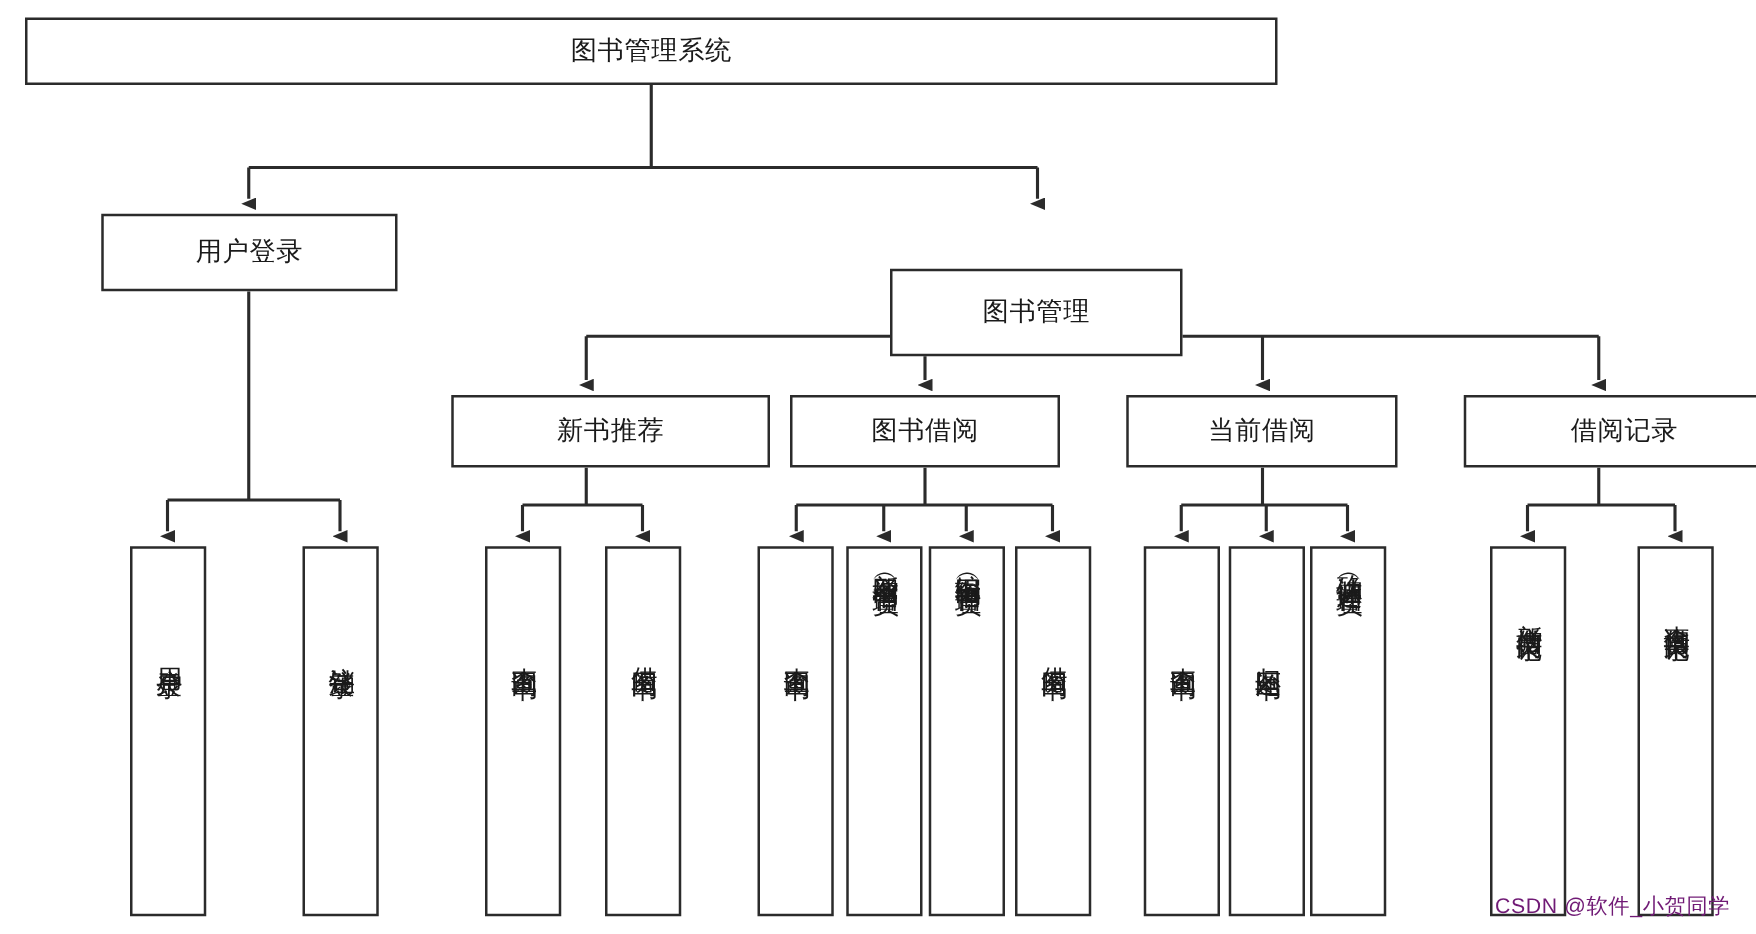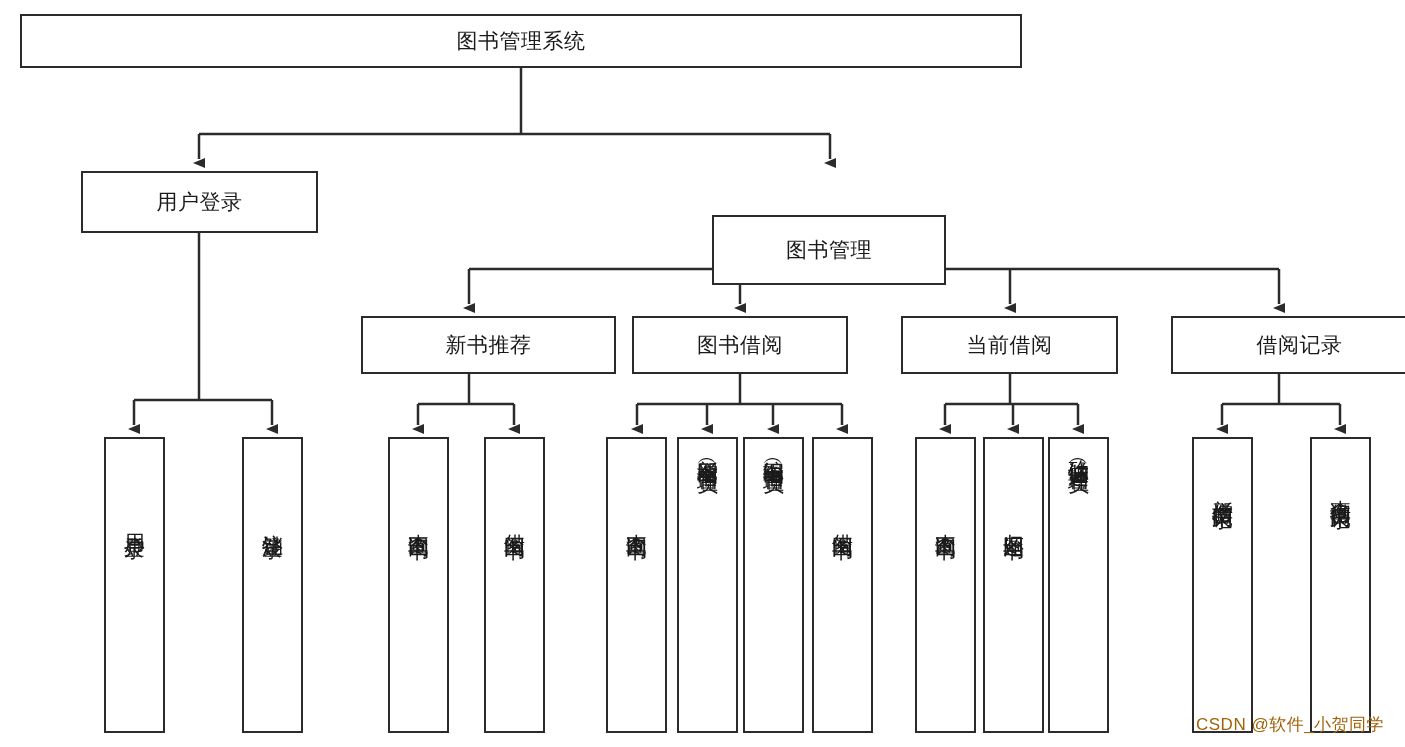--- a/index.html
+++ b/index.html
@@ -43,21 +43,21 @@
     letter-spacing:2px;
     white-space:nowrap;
   }
   .node.vert.mid .lbl{ margin-top:74px; }
   .node.vert.mid2 .lbl{ margin-top:40px; }
 
   .watermark{
     position:absolute;
     left:1196px;top:713px;
     font-size:17px;
-    color:#a16207;
+    color:#701a75;
     white-space:nowrap;
     letter-spacing:0.5px;
   }
 </style>
 </head>
 <body>
 
 <div id="canvas">
 
   <svg class="edges" viewBox="0 0 1405 747" xmlns="http://www.w3.org/2000/svg">

